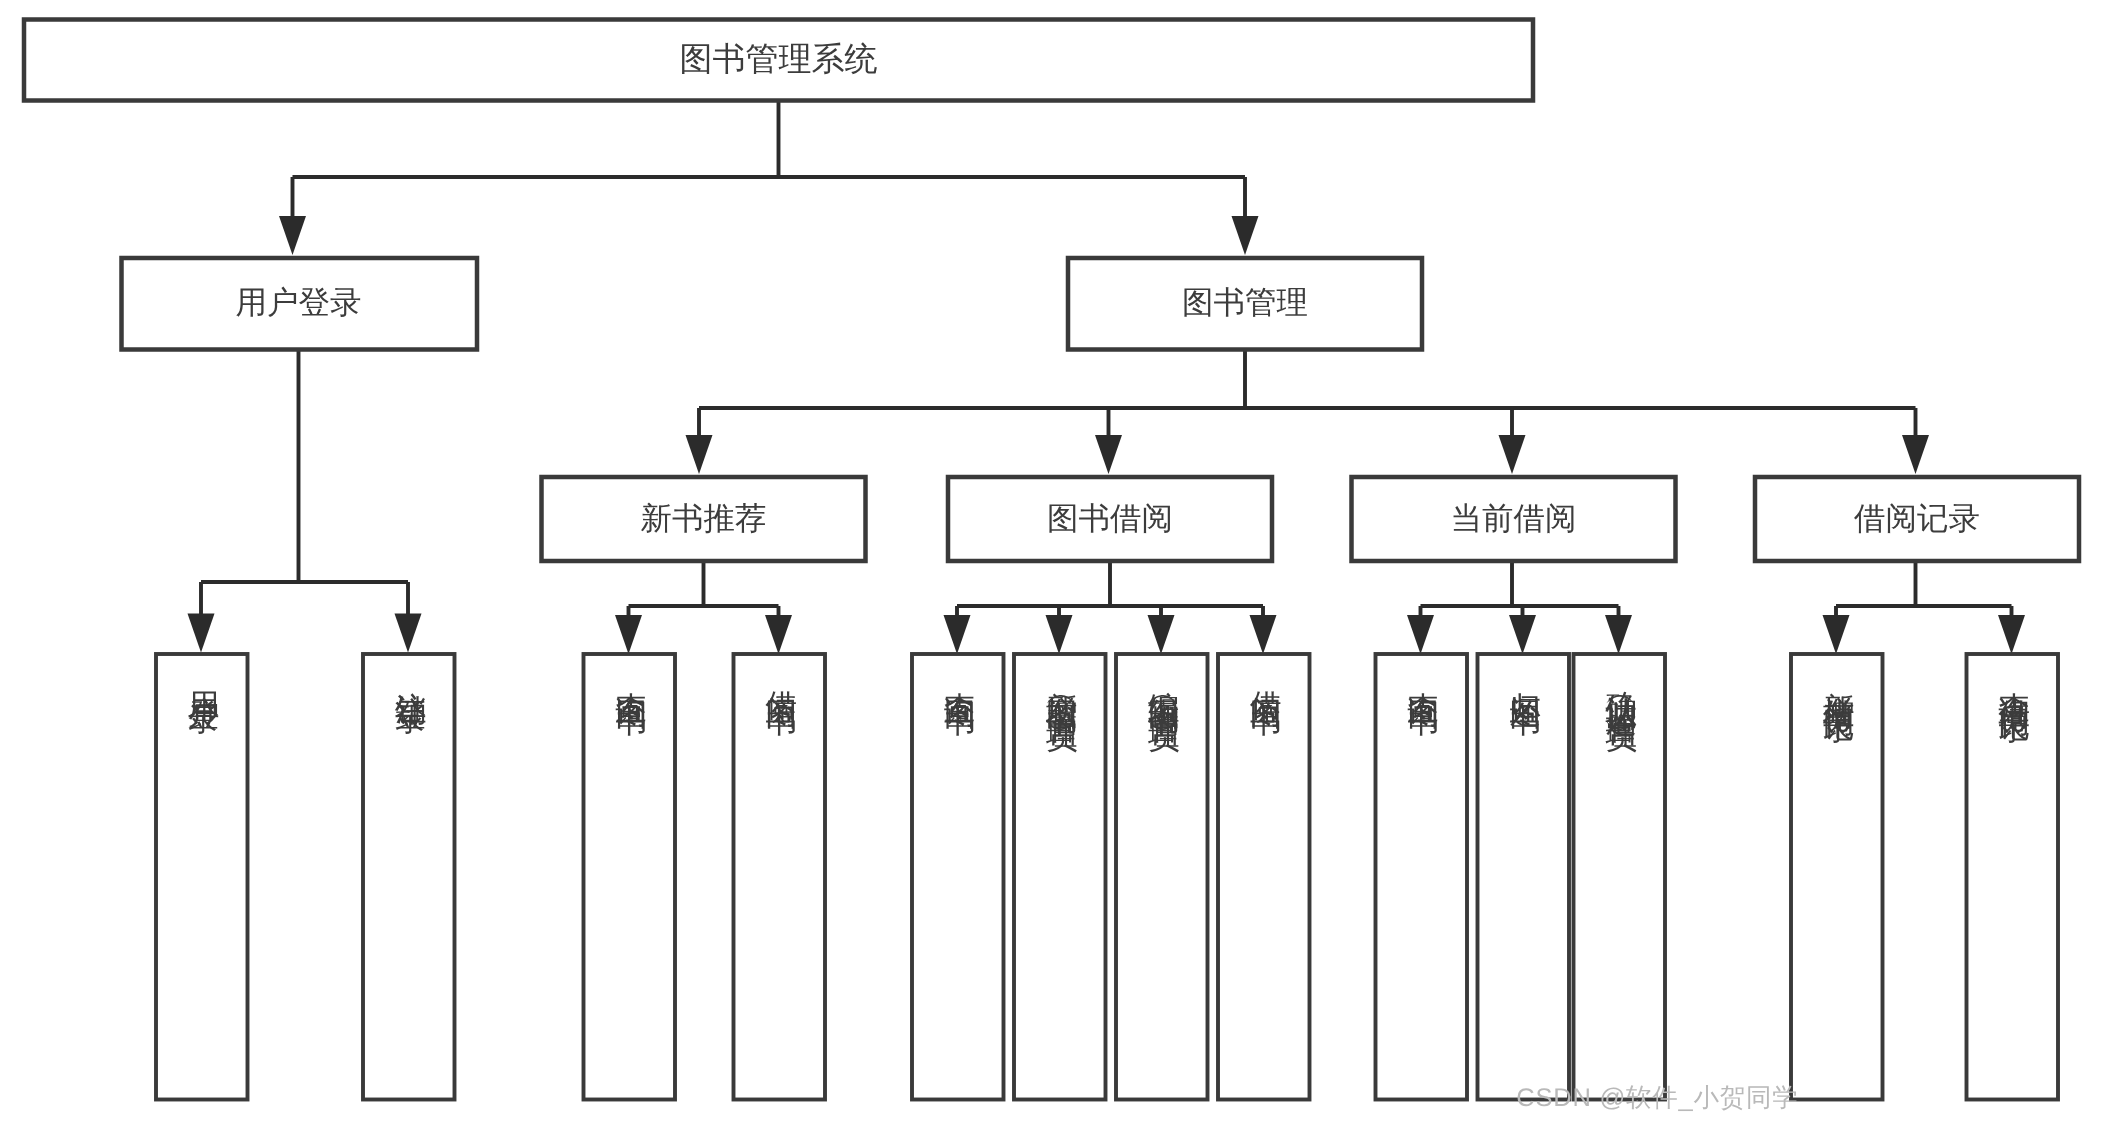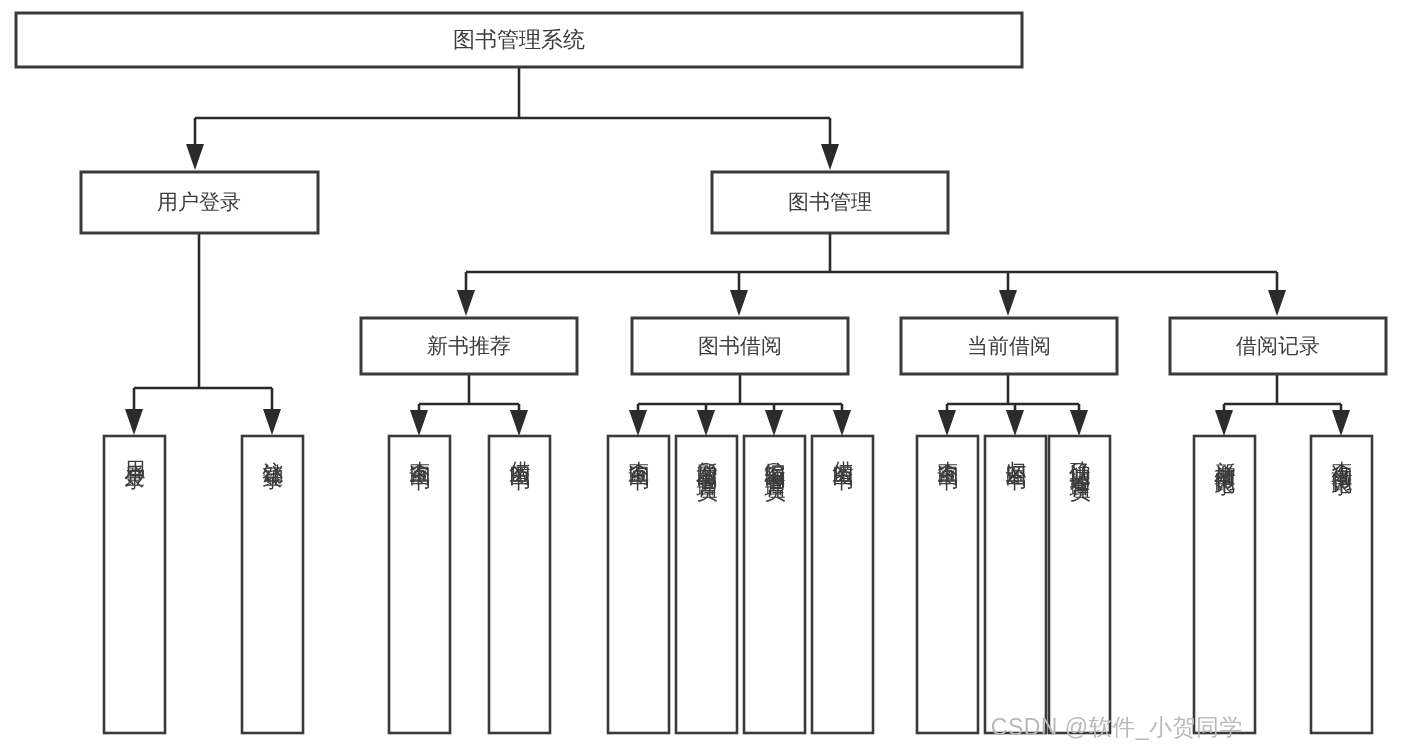--- a/index.html
+++ b/index.html
@@ -11,21 +11,20 @@
     width: 1405px;
     height: 747px;
     font-family: "Liberation Sans", "DejaVu Sans", sans-serif;
     overflow: hidden;
   }
   #diagram-root {
     position: relative;
     width: 1209px;
     height: 747px;
     background: #ffffff;
-    padding-left: 44px;
   }
   svg.diagram-canvas {
     position: absolute;
     top: 0;
     left: 0;
     width: 1405px;
     height: 747px;
     display: block;
   }
   .node-rect {
@@ -76,21 +75,21 @@
     line-height: 1.18;
     letter-spacing: 3px;
     color: #3c3c3c;
     white-space: nowrap;
   }
   .watermark {
     position: absolute;
     right: 10px;
     bottom: 4px;
     font-family: "Liberation Sans", "DejaVu Sans", sans-serif;
-    font-size: 23px;
+    font-size: 17px;
     color: #b9b9b9;
     letter-spacing: 0.5px;
     user-select: none;
   }
 </style>
 </head>
 <body>
 
 <div id="diagram-root">
 

